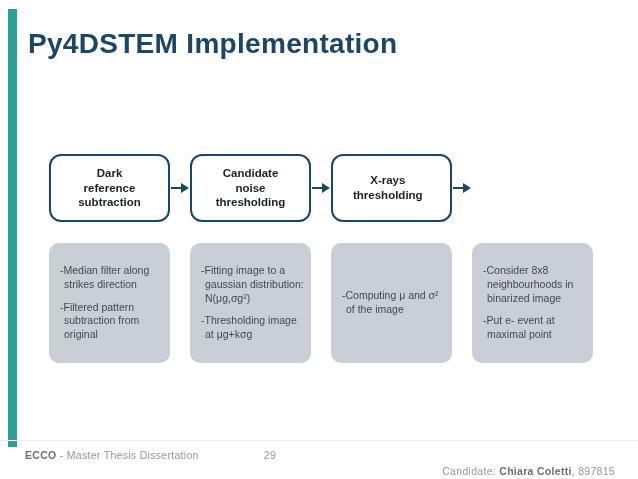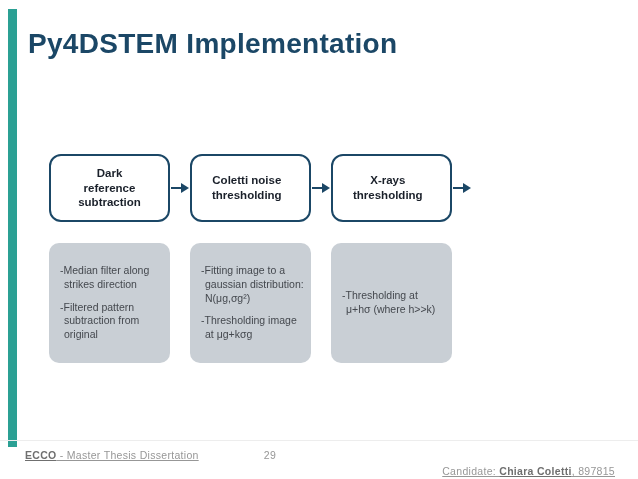--- a/index.html
+++ b/index.html
@@ -104,21 +104,20 @@
     width: 638px;
     height: 1px;
     background: #EDEDED;
   }
 
   .footer { position: absolute; left: 0; top: 449px; width: 638px; height: 16px; }
   .footer, .footer span {
     font-size: 10.5px;
     letter-spacing: 0.3px;
     color: #979797;
-    text-decoration: underline;
   }
   .footer .bold { font-weight: 700; color: #6F6F6F; }
   .footer-left   { position: absolute; left: 25px; top: 0; white-space: nowrap; }
   .footer-center { position: absolute; left: 0; top: 0; width: 540px; text-align: center; }
   .footer-right  { position: absolute; right: 23px; top: 16px; white-space: nowrap; }
 </style>
 </head>
 <body>
 
 <div class="slide">
@@ -133,21 +132,21 @@
       <span class="step-label">Dark reference
 subtraction</span>
     </div>
 
     <div class="flow-arrow" style="grid-column:2">
       <span class="arrow-line"></span>
       <span class="arrow-head"></span>
     </div>
 
     <div class="step-box" style="grid-column:3">
-      <span class="step-label">Coletti noise
+      <span class="step-label">Candidate noise
 thresholding</span>
     </div>
 
     <div class="flow-arrow" style="grid-column:4">
       <span class="arrow-line"></span>
       <span class="arrow-head"></span>
     </div>
 
     <div class="step-box" style="grid-column:5">
       <span class="step-label">X-rays
@@ -164,23 +163,27 @@
       <p>-Median filter along strikes direction</p>
       <p>-Filtered pattern subtraction from original</p>
     </div>
 
     <div class="detail-box" style="grid-column:3">
       <p>-Fitting image to a gaussian distribution: N(μg,σg²)</p>
       <p>-Thresholding image at μg+kσg</p>
     </div>
 
     <div class="detail-box" style="grid-column:5">
-      <p>-Thresholding at μ+hσ (where h&gt;&gt;k)</p>
+      <p>-Computing μ and σ² of the image</p>
     </div>
 
+    <div class="detail-box" style="grid-column:7">
+      <p>-Consider 8x8 neighbourhoods in binarized image</p>
+      <p>-Put e- event at maximal point</p>
+    </div>
 
   </div>
 
   <div class="footer-separator"></div>
 
   <div class="footer">
     <div class="footer-left">
       <span class="bold">ECCO</span><span> - Master Thesis Dissertation</span>
     </div>
     <div class="footer-center">29</div>

